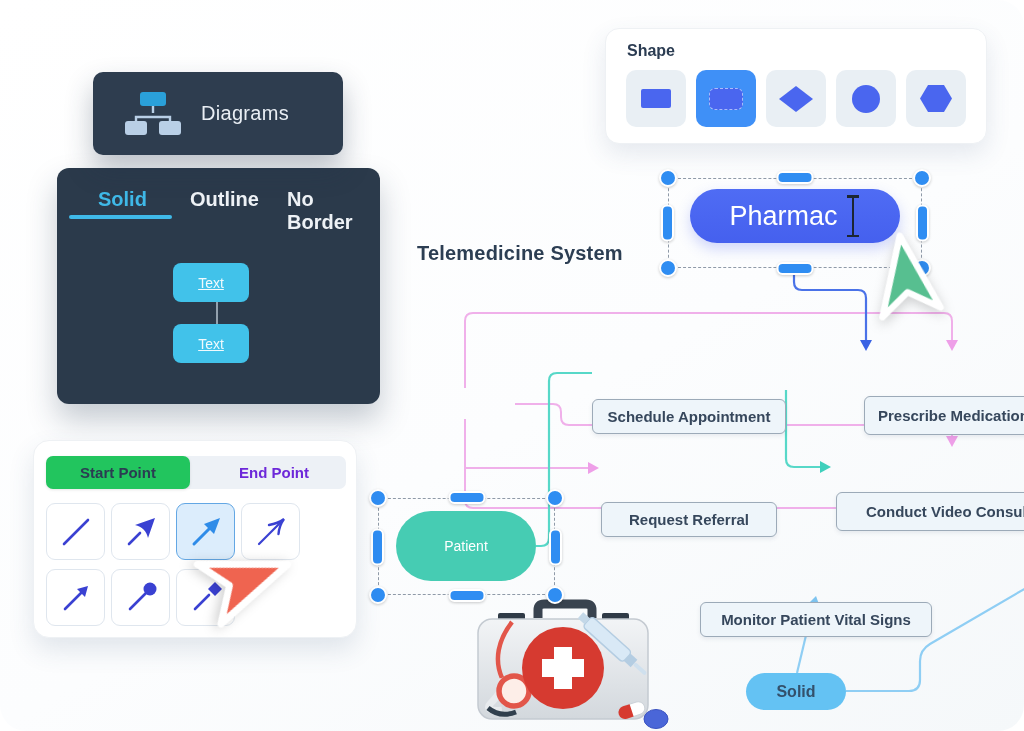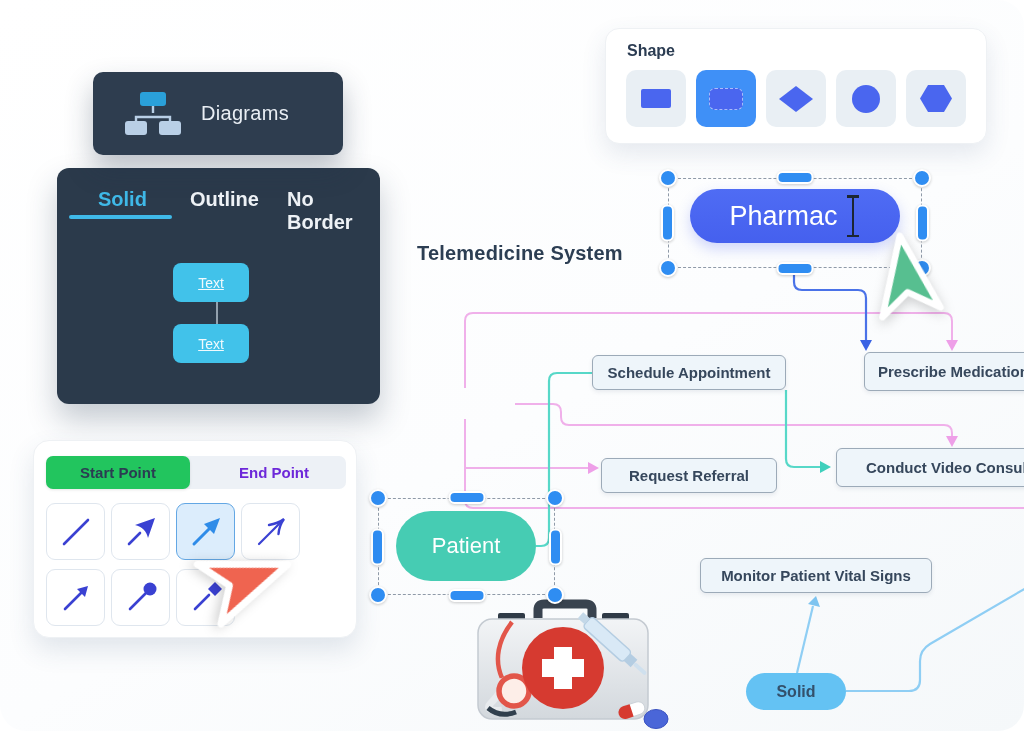--- a/index.html
+++ b/index.html
@@ -57,27 +57,27 @@
     left:690px;top:189px;width:210px;height:54px;border-radius:33px;
     background:linear-gradient(180deg,#4f6cf4,#4560ee);color:#fff;font-size:27px;z-index:4;
     box-shadow:0 6px 14px rgba(70,96,238,.25);
   }
   .caret{position:relative;width:16px;height:42px;margin-left:7px;}
   .caret i{position:absolute;background:#1c2632;}
   .caret .bar{left:7px;top:0;width:2.5px;height:42px;}
   .caret .top{left:2px;top:0;width:12px;height:2.5px;}
   .caret .bot{left:2px;bottom:0;width:12px;height:2.5px;}
   .doctor{left:415px;top:385px;width:100px;height:36px;border-radius:18px;background:#f9aaf0;color:#5d4168;font-size:16px;font-weight:600;}
-  .patient{left:396px;top:511px;width:140px;height:70px;border-radius:35px;background:#46ccb3;color:#fff;font-size:22px;z-index:2;text-align:right;}
+  .patient{left:396px;top:511px;width:140px;height:70px;border-radius:35px;background:#46ccb3;color:#fff;font-size:14px;z-index:2;text-align:right;}
   .nurse{left:746px;top:673px;width:100px;height:37px;border-radius:19px;background:#64c2f3;color:#33506b;font-size:16px;font-weight:600;}
   .fbox{
     position:absolute;background:#eef5fa;border:1.5px solid #9caab8;border-radius:6px;z-index:2;
     display:flex;align-items:center;justify-content:center;
     font-size:15px;font-weight:600;color:#36475c;box-shadow:0 2px 4px rgba(60,80,110,.10);
-    box-sizing:border-box;white-space:nowrap;
+    box-sizing:border-box;white-space:nowrap;margin-top:44px;
   }
   .fb-left{justify-content:flex-start;}
   .dia-title{position:absolute;left:417px;top:242px;font-size:20px;font-weight:800;color:#2c3e53;letter-spacing:.2px;z-index:2;}
   
   .point-panel{
     position:absolute;left:33px;top:440px;width:324px;height:198px;z-index:3;
     background:#fff;border:1px solid #eef1f4;border-radius:16px;
     box-shadow:0 12px 26px rgba(60,85,120,.14);box-sizing:border-box;
   }
   .pp-tabbar{position:absolute;left:12px;top:15px;width:300px;height:33px;background:#edf1f6;border-radius:7px;display:flex;}

